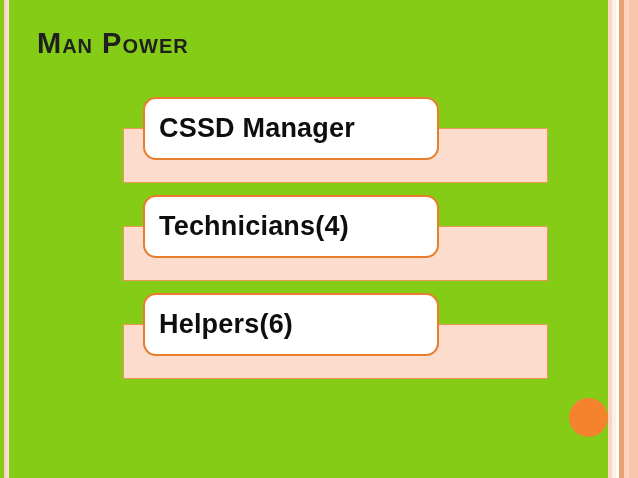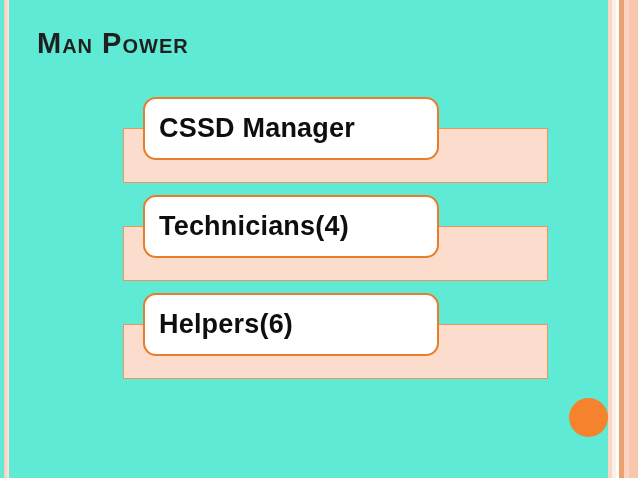--- a/index.html
+++ b/index.html
@@ -1,20 +1,20 @@
 <!DOCTYPE html>
 <html style="--accent: #e87d2c; --accent_light: #ee9558; --peach: #fbdccd; --circle: #f5832e; --title_ink: #1f1f1f; --label_ink: #0e0e0e; --ls1: #f6cdbd; --ls2: #fce6dc; --rs1: #f8d5c5; --rs2: #fdeee6; --rs3: #ffffff; --rs4: #eca173; --rs5: #fbd3bf; --rs6: #f8c6ad;"><head>
 <meta charset="utf-8">
 <style>
   html, body { margin: 0; padding: 0; background: #ffffff; }
   .slide {
     position: relative;
     width: 638px;
     height: 478px;
-    background: #5eead4;
+    background: #84cc16;
     overflow: hidden;
     font-family: "Liberation Sans", sans-serif;
   }
 
   
   .stripe-left {
     position: absolute;
     left: 4px; top: 0; bottom: 0;
     width: 5px;
     background: linear-gradient(to right, var(--ls1, #f6cdbd), var(--ls2, #fce6dc));

